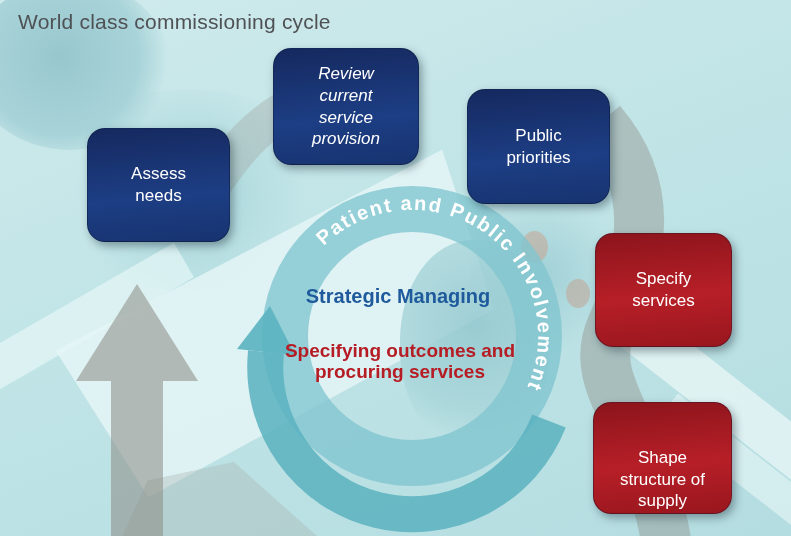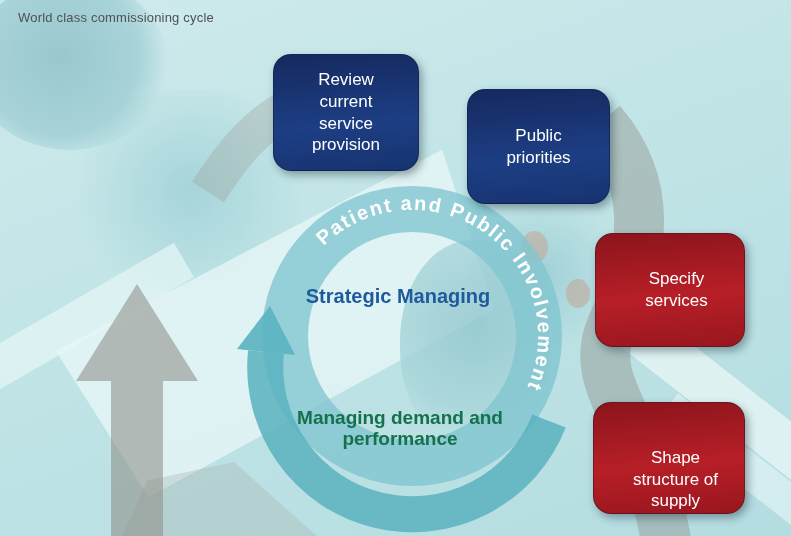--- a/index.html
+++ b/index.html
@@ -33,30 +33,30 @@
   .ctext{position:absolute;z-index:3;text-align:center;font-weight:700;transform:translate(-50%,-50%);}
   .ctext.strategic{font-size:20px;color:#1e5a9c;white-space:nowrap;}
   .ctext.specifying{font-size:19px;color:#b61c24;width:256px;line-height:1.1;}
   .ctext.managing{font-size:19px;color:#15704c;width:256px;line-height:1.1;}
 
   .box{position:absolute;z-index:4;border-radius:18px;display:flex;align-items:center;justify-content:center;
     color:#fff;font-size:17px;text-align:center;line-height:1.28;
     border:1px solid rgba(8,18,38,.35);box-shadow:3px 4px 8px rgba(40,60,70,.45);}
   .box span{display:inline-block;}
   .box-blue{background:linear-gradient(175deg,#15295f 0%,#1d3e84 60%,#173370 100%);}
-  .box-red{background:linear-gradient(175deg,#8c141c 0%,#b71f27 55%,#99161e 100%);padding-left:13px;}
+  .box-red{background:linear-gradient(175deg,#8c141c 0%,#b71f27 55%,#99161e 100%);}
   .box-green{background:linear-gradient(175deg,#0e3a26 0%,#1b5639 55%,#134430 100%);}
   .b-assess{left:87px;top:128px;width:141px;height:112px;} .b-assess span{max-width:82px;}
-  .b-review{left:273px;top:54px;width:144px;height:115px;} .b-review span{max-width:90px;}
+  .b-review{left:273px;top:48px;width:144px;height:115px;font-style:italic;} .b-review span{max-width:90px;}
   .b-decide{left:467px;top:89px;width:141px;height:113px;} .b-decide span{max-width:86px;}
   .b-specify{left:595px;top:233px;width:135px;height:112px;} .b-specify span{max-width:80px;}
   .b-shape{left:593px;top:402px;width:137px;height:110px;} .b-shape span{max-width:92px;margin-top:43px;}
   .b-manage{left:70px;top:412px;width:137px;height:111px;font-size:16.5px;} .b-manage span{max-width:106px;}
 
-  .title{position:absolute;left:18px;top:10px;z-index:5;font-size:13px;color:#4f5154;letter-spacing:.2px;}
+  .title{position:absolute;left:18px;top:10px;z-index:5;font-size:21px;color:#4f5154;letter-spacing:.2px;}
 
   .ring-text{font-size:20px;font-weight:700;fill:#ffffff;letter-spacing:1.8px;}
 </style>
 </head>
 <body>
 
 <div class="stage">
 
   <div class="ph ph-blob-tl"></div>
   <div class="ph ph-blob-tl2"></div>
@@ -86,22 +86,25 @@
 
     <defs>
       <path id="ringTextPath" d="M 302.9 273 A 126 126 0 1 1 508.5 417" fill="none"></path>
     </defs>
     <text class="ring-text">
       <textPath href="#ringTextPath" startOffset="50%" text-anchor="middle">Patient and Public Involvement</textPath>
     </text>
   </svg>
 
   <div class="ctext strategic" style="left:398px;top:296px;">Strategic Managing</div>
-  <div class="ctext managing" style="left:400px;top:429px;">Managing demand and performance</div>
+  <div class="ctext specifying" style="left:400px;top:362px;">Specifying outcomes and procuring services</div>
 
+  <div class="box box-blue b-assess">
+    <span>Assess needs</span>
+  </div>
   <div class="box box-blue b-review">
     <span>Review current service provision</span>
   </div>
   <div class="box box-blue b-decide">
     <span>Public priorities</span>
   </div>
   <div class="box box-red b-specify">
     <span>Specify services</span>
   </div>
   <div class="box box-red b-shape">

